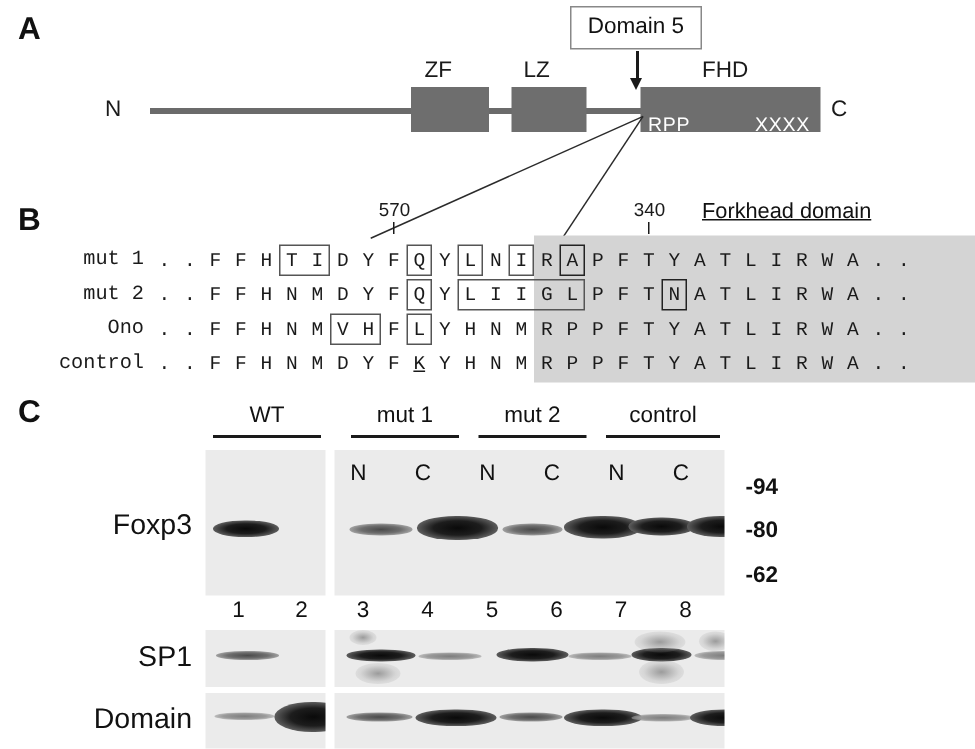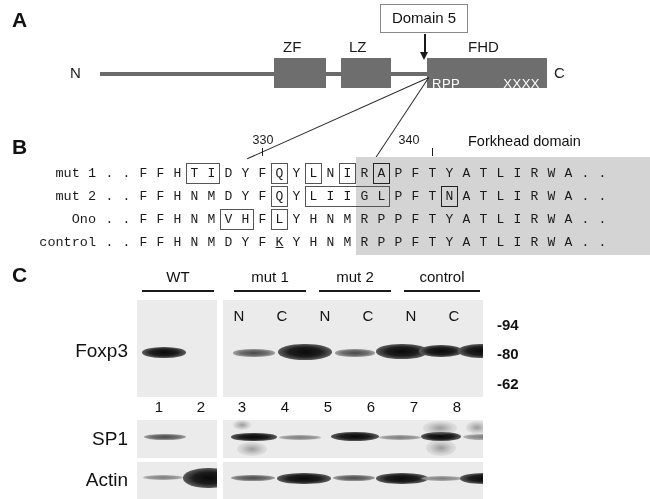--- a/index.html
+++ b/index.html
@@ -171,28 +171,28 @@
 <div class="blot" style="left:223px;top:462px;width:260px;height:37px;">
   <div class="blot-inner">
     <div class="band faint" style="left:8px;top:13px;width:44px;height:6px;"></div>
     <div class="band" style="left:54px;top:11px;width:54px;height:11px;"></div>
     <div class="band faint" style="left:110px;top:13px;width:42px;height:6px;"></div>
     <div class="band" style="left:153px;top:11px;width:52px;height:11px;"></div>
     <div class="band vfaint" style="left:198px;top:14px;width:42px;height:5px;"></div>
     <div class="band" style="left:237px;top:11px;width:48px;height:11px;"></div>
   </div>
 </div>
-<div class="blot-name" style="left:36px;top:469px;width:92px;">Actin</div>
+<div class="blot-name" style="left:36px;top:469px;width:92px;">Domain</div>
 
 <div class="abs shade" style="left: 356px; top: 157px; width: 294px; height: 98px;"></div>
-<div class="abs pos-num" style="left: 236px; top: 133px; width: 54px;">330</div>
+<div class="abs pos-num" style="left: 236px; top: 133px; width: 54px;">570</div>
 <div class="abs pos-tick" style="left: 262px; top: 148px; height: 8px;"></div>
-<div class="abs pos-num" style="left: 382px; top: 133px; width: 54px;">340</div>
+<div class="abs pos-num" style="left: 406px; top: 133px; width: 54px;">340</div>
 <div class="abs pos-tick" style="left: 432px; top: 148px; height: 8px;"></div>
-<div class="abs fh-label" style="left: 468px; top: 133px;">Forkhead domain</div>
+<div class="abs fh-label" style="left: 468px; top: 133px; text-decoration: underline;">Forkhead domain</div>
 <div class="abs" style="left: 0px; top: 163px; width: 96px; text-align: right; font-family: &quot;Liberation Mono&quot;, monospace; font-size: 13.5px; line-height: 21px; color: rgb(26, 26, 26);">mut 1</div>
 <div class="abs res" style="left: 101px; top: 163px;">.</div>
 <div class="abs res" style="left: 118px; top: 163px;">.</div>
 <div class="abs res" style="left: 135px; top: 163px;">F</div>
 <div class="abs res" style="left: 152px; top: 163px;">F</div>
 <div class="abs res" style="left: 169px; top: 163px;">H</div>
 <div class="abs res" style="left: 186px; top: 163px;">T</div>
 <div class="abs res" style="left: 203px; top: 163px;">I</div>
 <div class="abs res" style="left: 220px; top: 163px;">D</div>
 <div class="abs res" style="left: 237px; top: 163px;">Y</div>

